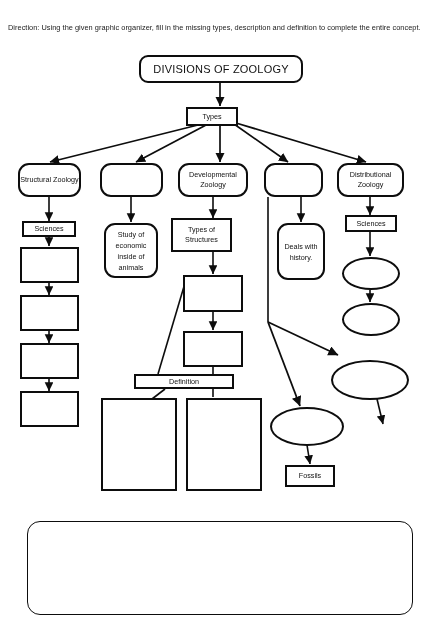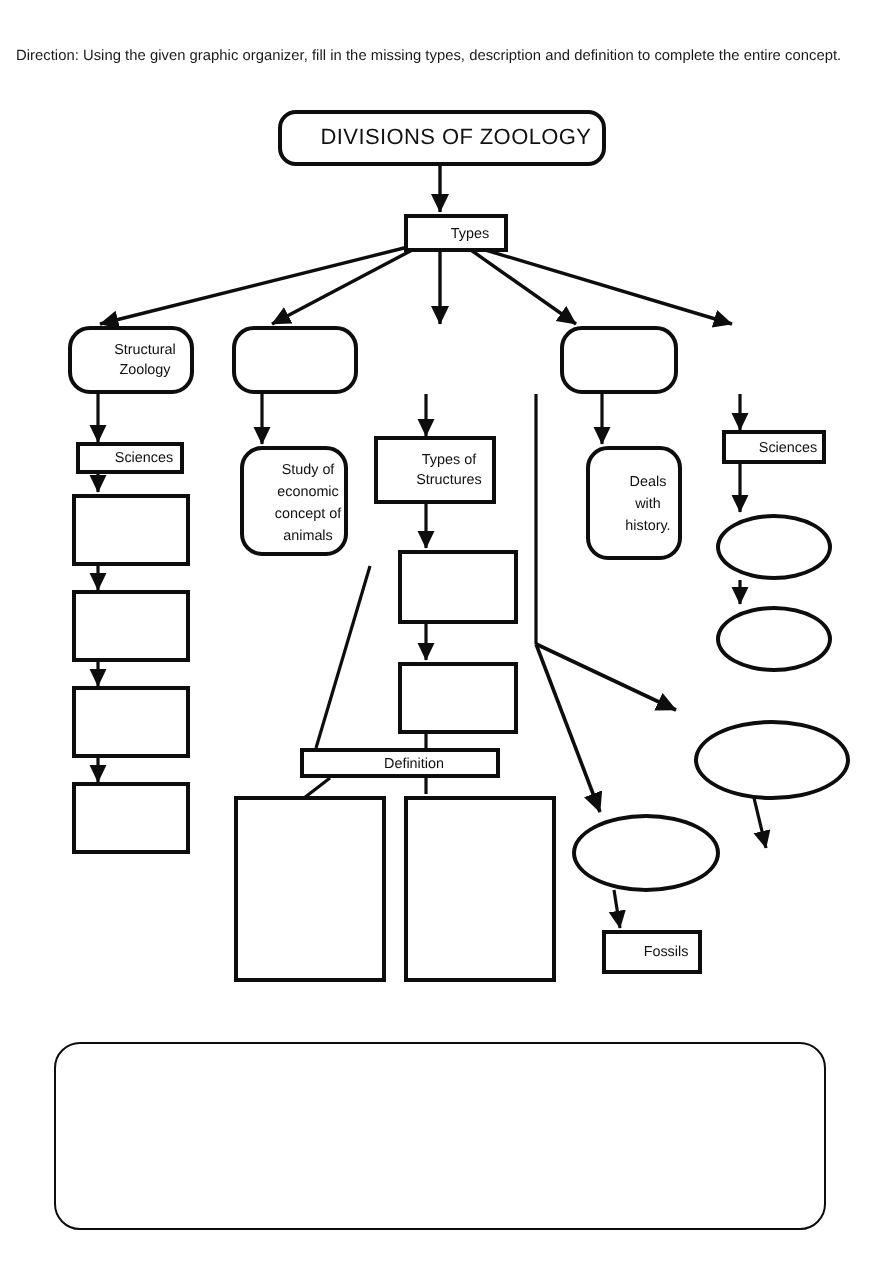--- a/index.html
+++ b/index.html
@@ -46,27 +46,26 @@
     background: #ffffff;
     border: 1.6px solid #0d0d0d;
     display: flex;
     align-items: center;
     justify-content: center;
     text-align: center;
     font-size: 7.2px;
     line-height: 10px;
     color: #111;
     z-index: 3;
-    padding-left: 14px;
   }
   .rect { border-radius: 0; }
   .round { border-radius: 9px; }
   .round-lg { border-radius: 11px; }
   .ellipse { border-radius: 50%; }
-  .thick { border-width: 2px; margin-left: 16px; }
+  .thick { border-width: 2px; }
   .title-box {
     font-size: 11px;
     letter-spacing: 0.2px;
     border-width: 2.2px;
     border-radius: 9px;
   }
   .answer-box {
     border-width: 1.5px;
     border-radius: 13px;
   }
@@ -142,29 +141,31 @@
 
     <line class="ln" x1="307" y1="445" x2="310" y2="464" stroke-width="1.6" marker-end="url(#ah)"></line>
   </svg>
 
   <div class="node round title-box" style="left:139px; top:55px; width:164px; height:28px;">DIVISIONS OF ZOOLOGY</div>
 
   <div class="node rect thick" style="left:186px; top:107px; width:52px; height:19px;">Types</div>
 
   <div class="node round-lg thick" style="left:18px; top:163px; width:63px; height:34px;">Structural Zoology</div>
   <div class="node round-lg thick" style="left:100px; top:163px; width:63px; height:34px;"></div>
+  <div class="node round-lg thick" style="left:178px; top:163px; width:70px; height:34px;">Developmental Zoology</div>
   <div class="node round-lg thick" style="left:264px; top:163px; width:59px; height:34px;"></div>
+  <div class="node round-lg thick" style="left:337px; top:163px; width:67px; height:34px;">Distributional Zoology</div>
 
   <div class="node rect thick" style="left:22px; top:221px; width:54px; height:16px;">Sciences</div>
   <div class="node rect thick" style="left:20px; top:247px; width:59px; height:36px;"></div>
   <div class="node rect thick" style="left:20px; top:295px; width:59px; height:36px;"></div>
   <div class="node rect thick" style="left:20px; top:343px; width:59px; height:36px;"></div>
   <div class="node rect thick" style="left:20px; top:391px; width:59px; height:36px;"></div>
 
-  <div class="node round-lg thick" style="left:104px; top:223px; width:54px; height:55px; line-height:11px;">Study of economic concept of animals</div>
+  <div class="node round-lg thick" style="left:104px; top:223px; width:54px; height:55px; line-height:11px;">Study of economic inside of animals</div>
 
   <div class="node rect thick" style="left:171px; top:218px; width:61px; height:34px;text-align:center;">Types of Structures</div>
   <div class="node rect thick" style="left:183px; top:275px; width:60px; height:37px;"></div>
   <div class="node rect thick" style="left:183px; top:331px; width:60px; height:36px;"></div>
   <div class="node rect thick" style="left:134px; top:374px; width:100px; height:15px;">Definition</div>
   <div class="node rect thick" style="left:101px; top:398px; width:76px; height:93px;"></div>
   <div class="node rect thick" style="left:186px; top:398px; width:76px; height:93px;"></div>
 
   <div class="node round-lg thick" style="left:277px; top:223px; width:48px; height:57px; line-height:11px;">Deals with history.</div>
 

